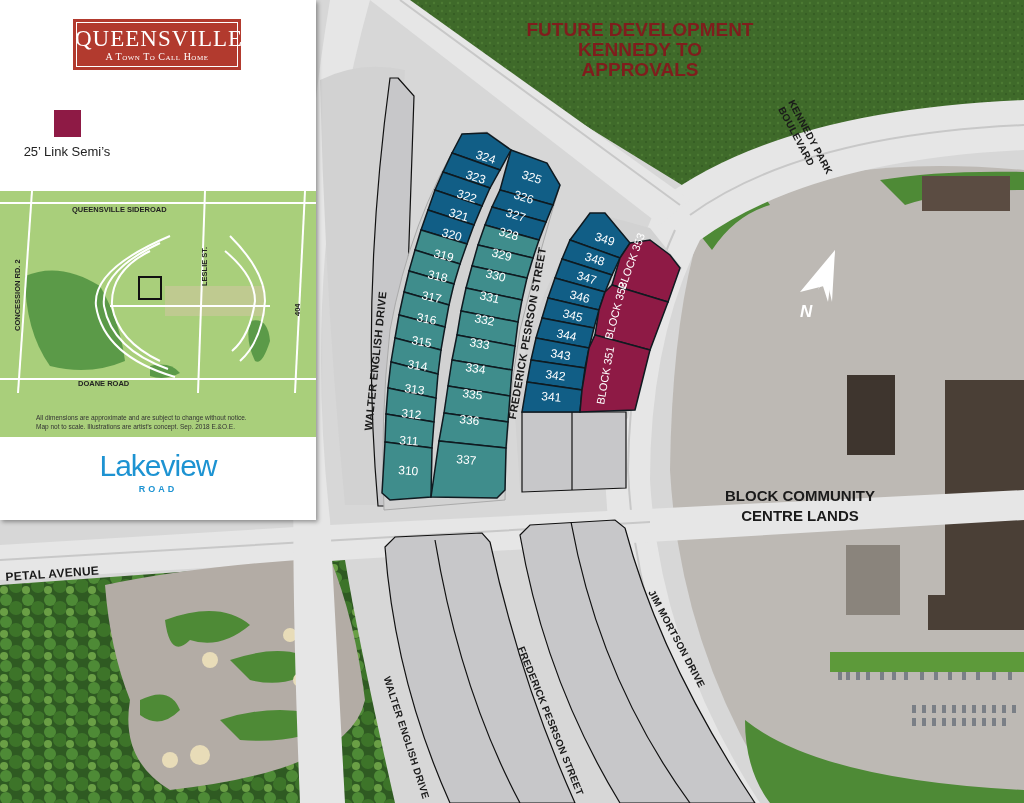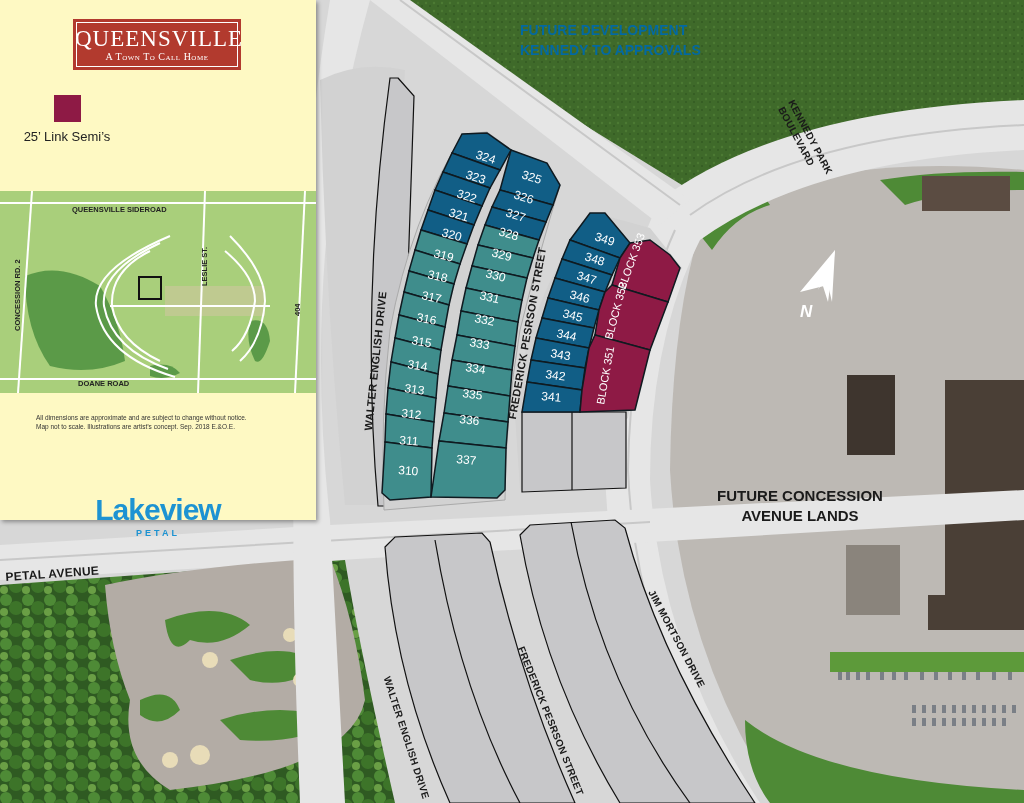--- a/index.html
+++ b/index.html
@@ -1,32 +1,32 @@
 <!DOCTYPE html>
 <html><head>
 <meta charset="utf-8">
 <style>
   html,body{margin:0;padding:0;}
   body{width:1024px;height:803px;position:relative;overflow:hidden;background:#cfcfcf;font-family:"Liberation Sans",sans-serif;}
   .abs{position:absolute;}
   svg.map{position:absolute;left:0;top:0;}
   
-  .panel{position:absolute;left:0;top:0;width:316px;height:520px;background:#fef9c3;box-shadow:2px 2px 4px rgba(0,0,0,.35);}
+  .panel{position:absolute;left:0;top:0;width:316px;height:520px;background:#ffffff;box-shadow:2px 2px 4px rgba(0,0,0,.35);}
   .logo{position:absolute;left:73px;top:19px;width:168px;height:51px;background:#b23a2e;border:2px solid #b23a2e;outline:1px solid #ffffff;outline-offset:-4px;box-sizing:border-box;color:#fff;text-align:center;font-family:"Liberation Serif",serif;}
   .logo .t{font-size:23px;letter-spacing:1px;margin-top:6px;line-height:24px;}
   .logo .s{font-size:10px;letter-spacing:.5px;line-height:12px;font-variant:small-caps;}
-  .legend-item{position:absolute;top:95px;text-align:center;}
+  .legend-item{position:absolute;top:110px;text-align:center;}
   .swatch{width:27px;height:27px;margin:0 auto 7px auto;}
   .legend-label{font-size:13px;color:#222;white-space:nowrap;}
-  .keymap{position:absolute;left:0;top:191px;width:316px;height:202px;background:#a9cf7b;overflow:hidden;}
+  .keymap{position:absolute;left:0;top:191px;width:316px;height:246px;background:#a9cf7b;overflow:hidden;}
   .disclaimer{position:absolute;left:36px;top:413px;width:260px;font-size:6.5px;line-height:9px;color:#333;}
   .lakeview{position:absolute;left:0;top:450px;width:316px;text-align:center;color:#1d93d2;}
-  .lakeview .n{font-size:30px;font-weight:bold;letter-spacing:-1px;line-height:32px;margin-top:44px;}
+  .lakeview .n{font-size:30px;font-weight:normal;letter-spacing:-1px;line-height:32px;}
   .lakeview .h{font-size:9px;font-weight:bold;letter-spacing:3px;line-height:14px;}
-  .big-label{position:absolute;color:#0369a1;font-weight:bold;font-size:14px;line-height:20px;}
+  .big-label{position:absolute;color:#7f1d1d;font-weight:bold;text-align:center;font-size:19px;line-height:20px;}
   .dark-label{position:absolute;color:#1a1a1a;font-weight:bold;text-align:center;font-size:15px;line-height:20px;}
   .street{position:absolute;font-size:11px;font-weight:bold;color:#1a1a1a;white-space:nowrap;transform-origin:0 0;letter-spacing:.3px;}
   .lot-txt{font-family:"Liberation Sans",sans-serif;fill:#ffffff;}
 </style>
 </head>
 <body>
 
 <svg class="map" width="1024" height="803" viewBox="0 0 1024 803">
   <defs>
     <pattern id="grass" width="8" height="8" patternUnits="userSpaceOnUse">
@@ -228,22 +228,22 @@
 
   <polygon points="835,250 818,290 822,283 828,302" fill="#ffffff"></polygon>
   <polygon points="835,250 800,292 828,285 832,302" fill="#ffffff"></polygon>
 </svg>
 
 <div class="big-label" style="left:520px;top:20px;width:240px;">
   <div>FUTURE DEVELOPMENT</div>
   <div>KENNEDY TO APPROVALS</div>
 </div>
 <div class="dark-label" style="left:690px;top:486px;width:220px;">
-  <div>FUTURE CONCESSION</div>
-  <div>AVENUE LANDS</div>
+  <div>BLOCK COMMUNITY</div>
+  <div>CENTRE LANDS</div>
 </div>
 <div class="abs" style="left:800px;top:302px;font-size:17px;font-weight:bold;font-style:italic;color:#fff;">N</div>
 
 <div class="street" style="left:362px;top:430px;transform:rotate(-84deg);">WALTER ENGLISH DRIVE</div>
 <div class="street" style="left:506px;top:418px;transform:rotate(-80deg);">FREDERICK PESRSON STREET</div>
 <div class="street" style="left:796px;top:98px;font-size:10px;transform:rotate(62deg);">KENNEDY PARK</div>
 <div class="street" style="left:786px;top:105px;font-size:10px;transform:rotate(62deg);">BOULEVARD</div>
 <div class="street" style="left:5px;top:570px;transform:rotate(-4deg);font-size:12px;">PETAL AVENUE</div>
 <div class="street" style="left:392px;top:675px;font-size:10px;transform:rotate(72deg);">WALTER ENGLISH DRIVE</div>
 <div class="street" style="left:526px;top:645px;font-size:10px;transform:rotate(68deg);">FREDERICK PESRSON STREET</div>
@@ -289,15 +289,15 @@
     </svg>
   </div>
 
   <div class="disclaimer">
     <div>All dimensions are approximate and are subject to change without notice.</div>
     <div>Map not to scale. Illustrations are artist’s concept. Sep. 2018 E.&amp;O.E.</div>
   </div>
 
   <div class="lakeview">
     <div class="n">Lakeview</div>
-    <div class="h">PETAL</div>
+    <div class="h">ROAD</div>
   </div>
 </div>
 
 </body></html>

